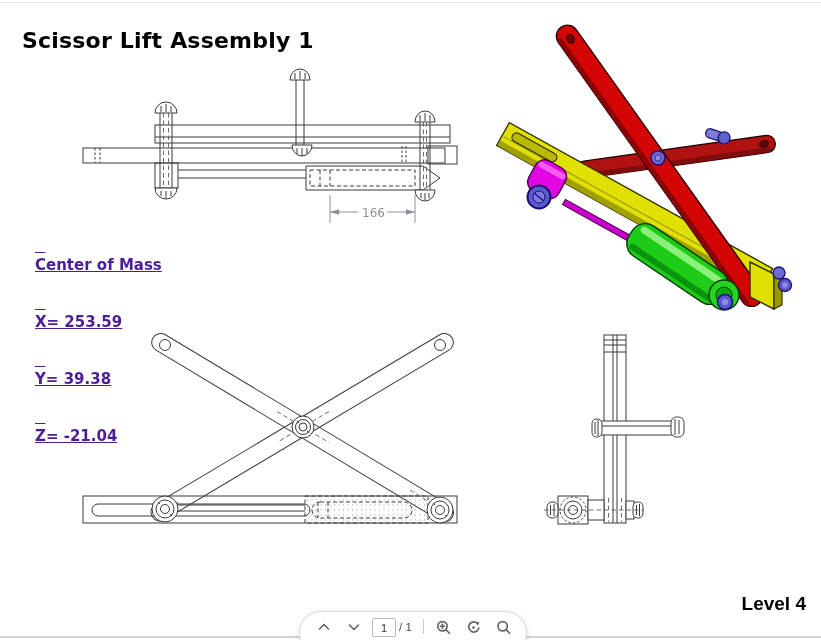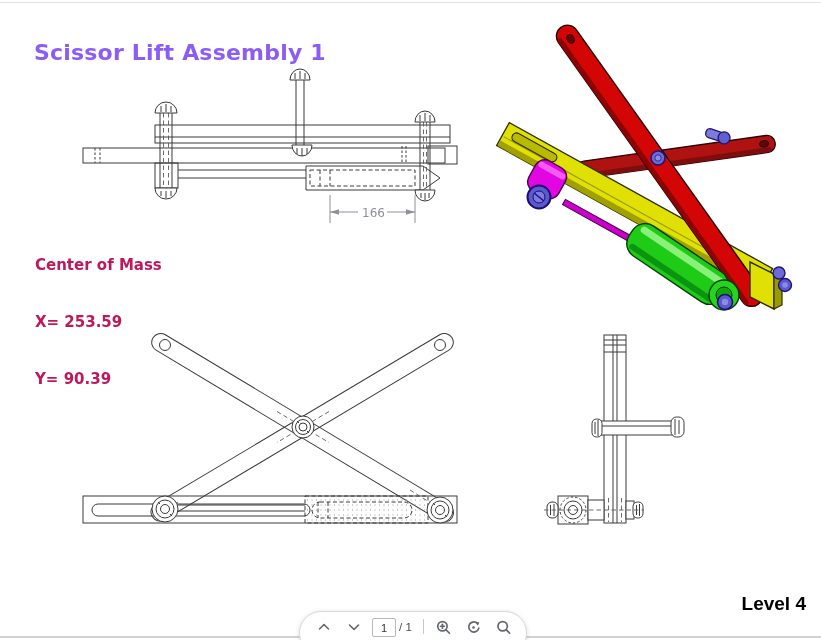--- a/index.html
+++ b/index.html
@@ -3,28 +3,28 @@
 <meta charset="utf-8">
 <style>
   html,body{margin:0;padding:0;}
   body{
     width:821px;height:640px;position:relative;overflow:hidden;
     background:#ffffff;font-family:"Liberation Sans",sans-serif;
   }
   .top-rule{position:absolute;left:0;top:2px;width:821px;height:1px;background:#e2e2e2;}
   .bottom-rule{position:absolute;left:0;top:636px;width:821px;height:2px;background:#d2d2d2;}
   .doc-title{
-    position:absolute;left:22px;top:28px;margin:12px;
+    position:absolute;left:22px;top:28px;margin:0;
     font-family:"DejaVu Sans",sans-serif;font-weight:bold;
-    font-size:22px;letter-spacing:.2px;color:#8b5cf6;
+    font-size:22px;letter-spacing:.2px;color:#000000;
   }
   .com-block{
     position:absolute;left:35px;top:218px;
     font-family:"DejaVu Sans",sans-serif;font-weight:bold;
-    font-size:15px;line-height:19px;color:#be185d;white-space:pre;
+    font-size:15px;line-height:19px;color:#4c1d95;white-space:pre;text-decoration:underline;
   }
   .level-label{
     position:absolute;right:15px;top:593px;
     font-family:"Liberation Sans",sans-serif;font-weight:bold;
     font-size:19px;color:#000;
   }
   .view{position:absolute;}
   .v-top{left:60px;top:55px;}
   .v-iso{left:488px;top:12px;}
   .v-front{left:60px;top:330px;}
@@ -138,21 +138,22 @@
     <line class="dim" x1="327" y1="157" x2="355" y2="157"></line>
     <polygon class="dim-arrow" points="270,157 279,154.2 279,159.8"></polygon>
     <polygon class="dim-arrow" points="355,157 346,154.2 346,159.8"></polygon>
     <text class="dim-text" x="302" y="161.5">166</text>
   </g>
 </svg>
 
 <div class="com-block">
   <div>Center of Mass</div>
   <div>X= 253.59</div>
-  <div>Y= 90.39</div>
+  <div>Y= 39.38</div>
+  <div>Z= -21.04</div>
 </div>
 
 <svg class="view v-iso" width="330" height="310" viewBox="0 0 330 310">
 
   <g transform="translate(97,158) rotate(-8)">
     <rect x="-8" y="-9" width="200" height="17" rx="8" fill="#b01212" stroke="#2a0404" stroke-width="1.4"></rect>
     <rect x="-4" y="3" width="192" height="5" rx="2.5" fill="#7e0e0e" stroke="none"></rect>
     <ellipse cx="181" cy="-1" rx="4.5" ry="3.2" fill="#5a0a0a" stroke="#2a0404" stroke-width="1"></ellipse>
   </g>
 

